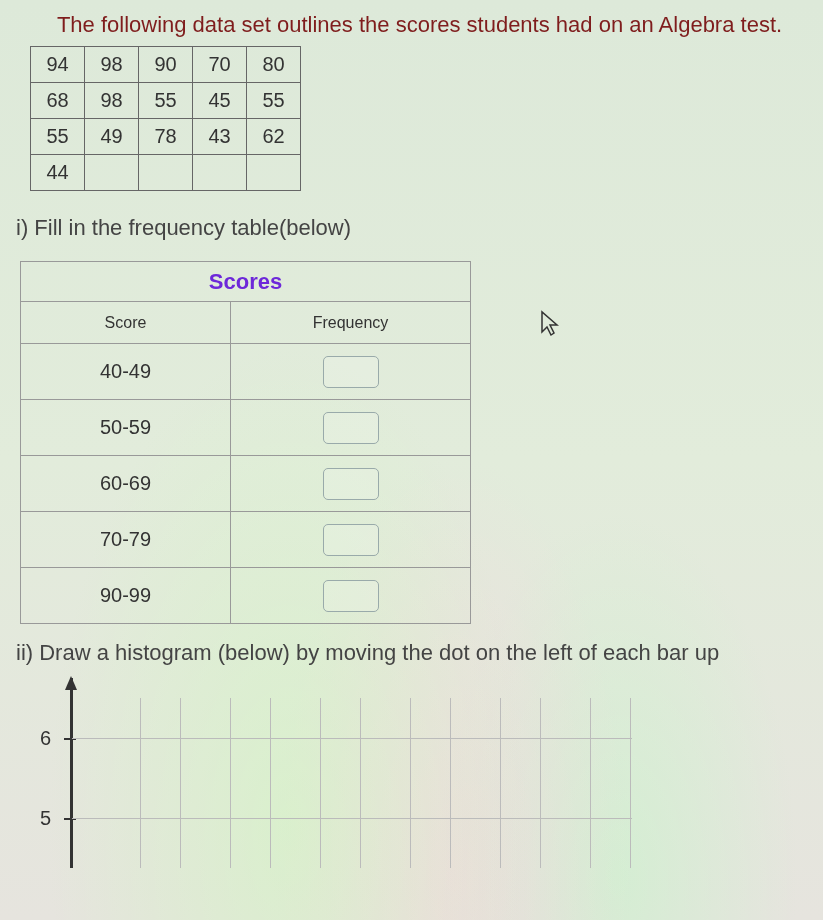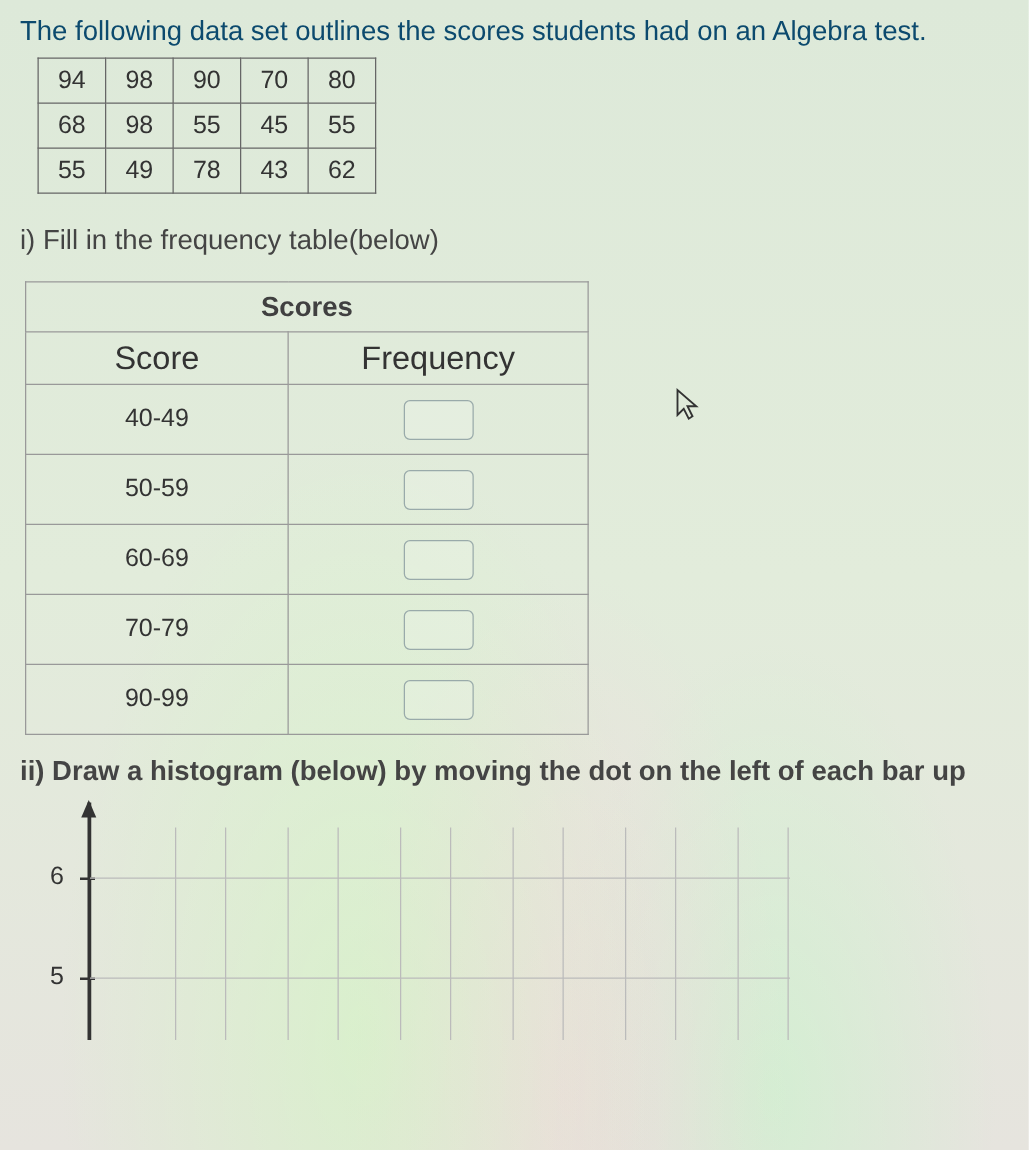--- a/index.html
+++ b/index.html
@@ -13,23 +13,24 @@
         linear-gradient(180deg, #dde9d9 0%, #e2ecdb 50%, #e6e4de 100%);
       width: 823px;
       height: 920px;
       color: #3a3a3a;
       padding: 12px 0 0 8px;
       position: relative;
       overflow: hidden;
     }
     .intro {
       font-size: 22px;
-      color: #0c4a6e;
+      color: #7f1d1d;
       margin-bottom: 8px;
       padding-left: 8px;
+      text-align: center;
     }
     .data-table {
       border-collapse: collapse;
       margin-left: 22px;
       margin-bottom: 24px;
     }
     .data-table td {
       border: 1px solid #666;
       width: 54px;
       height: 36px;
@@ -44,29 +45,29 @@
       padding-left: 8px;
     }
     .freq-table {
       border-collapse: collapse;
       margin-left: 12px;
       margin-bottom: 16px;
     }
     .freq-table th.scores-header {
       border: 1px solid #999;
       font-size: 22px;
-      color: #404040;
+      color: #6d28d9;
       font-weight: bold;
       height: 40px;
       text-align: center;
       margin-left: 41px;
     }
     .freq-table th.col-header {
       border: 1px solid #999;
-      font-size: 26px;
+      font-size: 16px;
       color: #333;
       font-weight: normal;
       height: 42px;
       text-align: center;
     }
     .freq-table td {
       border: 1px solid #999;
       height: 56px;
       text-align: center;
       font-size: 20px;
@@ -86,21 +87,20 @@
     .cursor-wrapper {
       position: absolute;
       left: 540px;
       top: 310px;
     }
     .prompt-ii {
       font-size: 22px;
       color: #444;
       margin-bottom: 12px;
       padding-left: 8px;
-      font-weight: bold;
     }
     .chart {
       position: relative;
       width: 640px;
       height: 200px;
       margin-left: 12px;
     }
     .y-axis {
       position: absolute;
       left: 50px;
@@ -167,20 +167,27 @@
     <td>55</td>
     <td>45</td>
     <td>55</td>
   </tr>
   <tr>
     <td>55</td>
     <td>49</td>
     <td>78</td>
     <td>43</td>
     <td>62</td>
+  </tr>
+  <tr>
+    <td>44</td>
+    <td></td>
+    <td></td>
+    <td></td>
+    <td></td>
   </tr>
 </tbody>
   </table>
 
 <div class="prompt-i">i) Fill in the frequency table(below)</div>
 
 <table class="freq-table">
   <tbody>
       <tr>
     <th colspan="2" class="scores-header">Scores</th>

